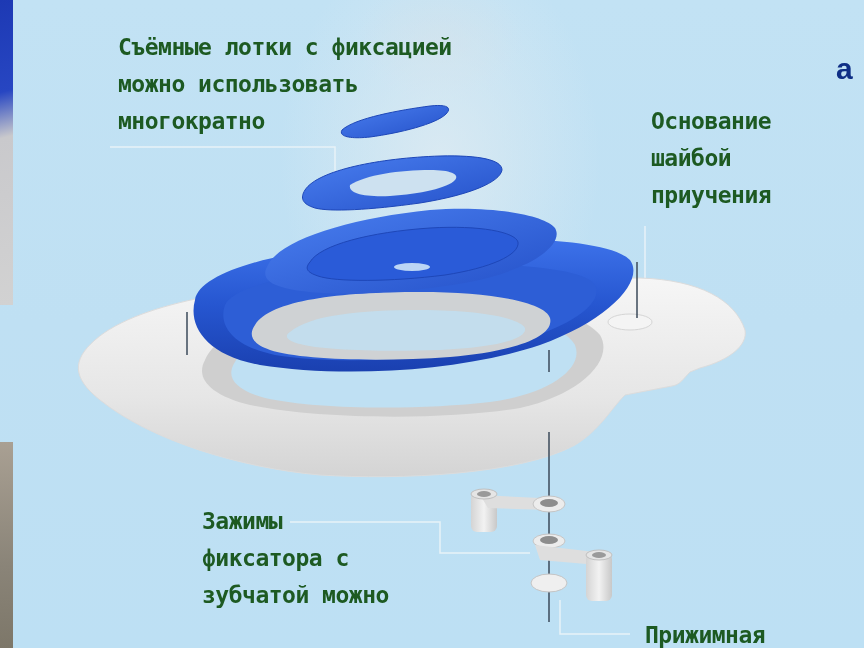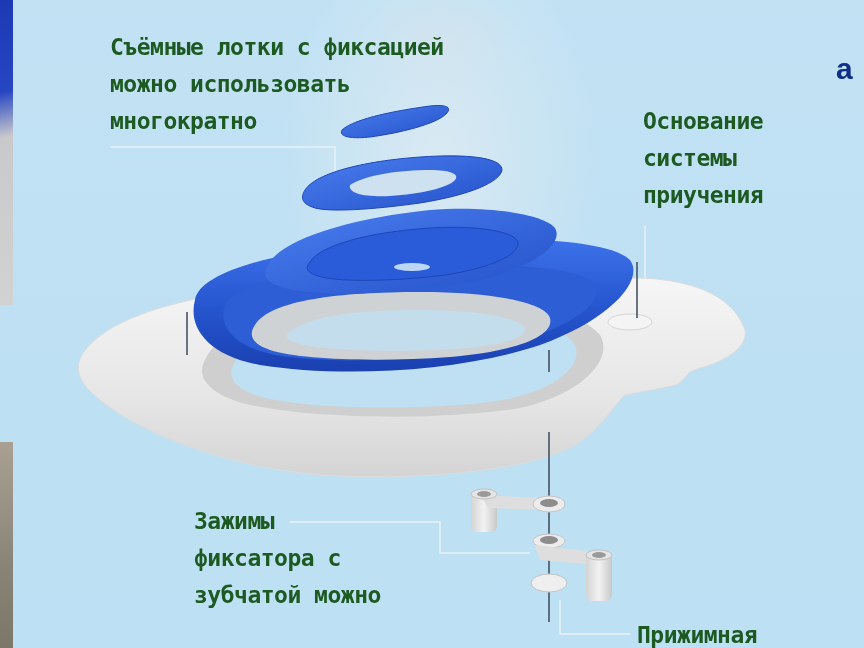--- a/index.html
+++ b/index.html
@@ -34,20 +34,21 @@
     }
     .label {
       position: absolute;
       color: #1d5a22;
       font-weight: bold;
       font-family: "DejaVu Sans Mono", monospace;
       font-size: 23px;
       line-height: 37px;
       letter-spacing: -0.5px;
       white-space: pre-line;
+      margin-left: 8px;
     }
     .label-trays { left: 110px; top: 29px; }
     .label-base { left: 643px; top: 103px; }
     .label-clamps { left: 194px; top: 503px; }
     .label-press { left: 637px; top: 617px; }
     .logo-fragment {
       position: absolute;
       left: 836px; top: 52px;
       font-family: "Liberation Sans", sans-serif;
       font-weight: bold;
@@ -151,19 +152,19 @@
   </g>
   <g>
     <ellipse cx="549" cy="583" rx="18" ry="9" fill="#efefef" stroke="#c5c5c5"></ellipse>
   </g>
 </svg>
 
 <div class="label label-trays">Съёмные лотки с фиксацией
 можно использовать
 многократно</div>
 <div class="label label-base">Основание
-системы
+шайбой
 приучения</div>
 <div class="label label-clamps">Зажимы
 фиксатора с
 зубчатой можно</div>
 <div class="label label-press">Прижимная</div>
 <div class="logo-fragment">a</div>
 
 </body></html>

